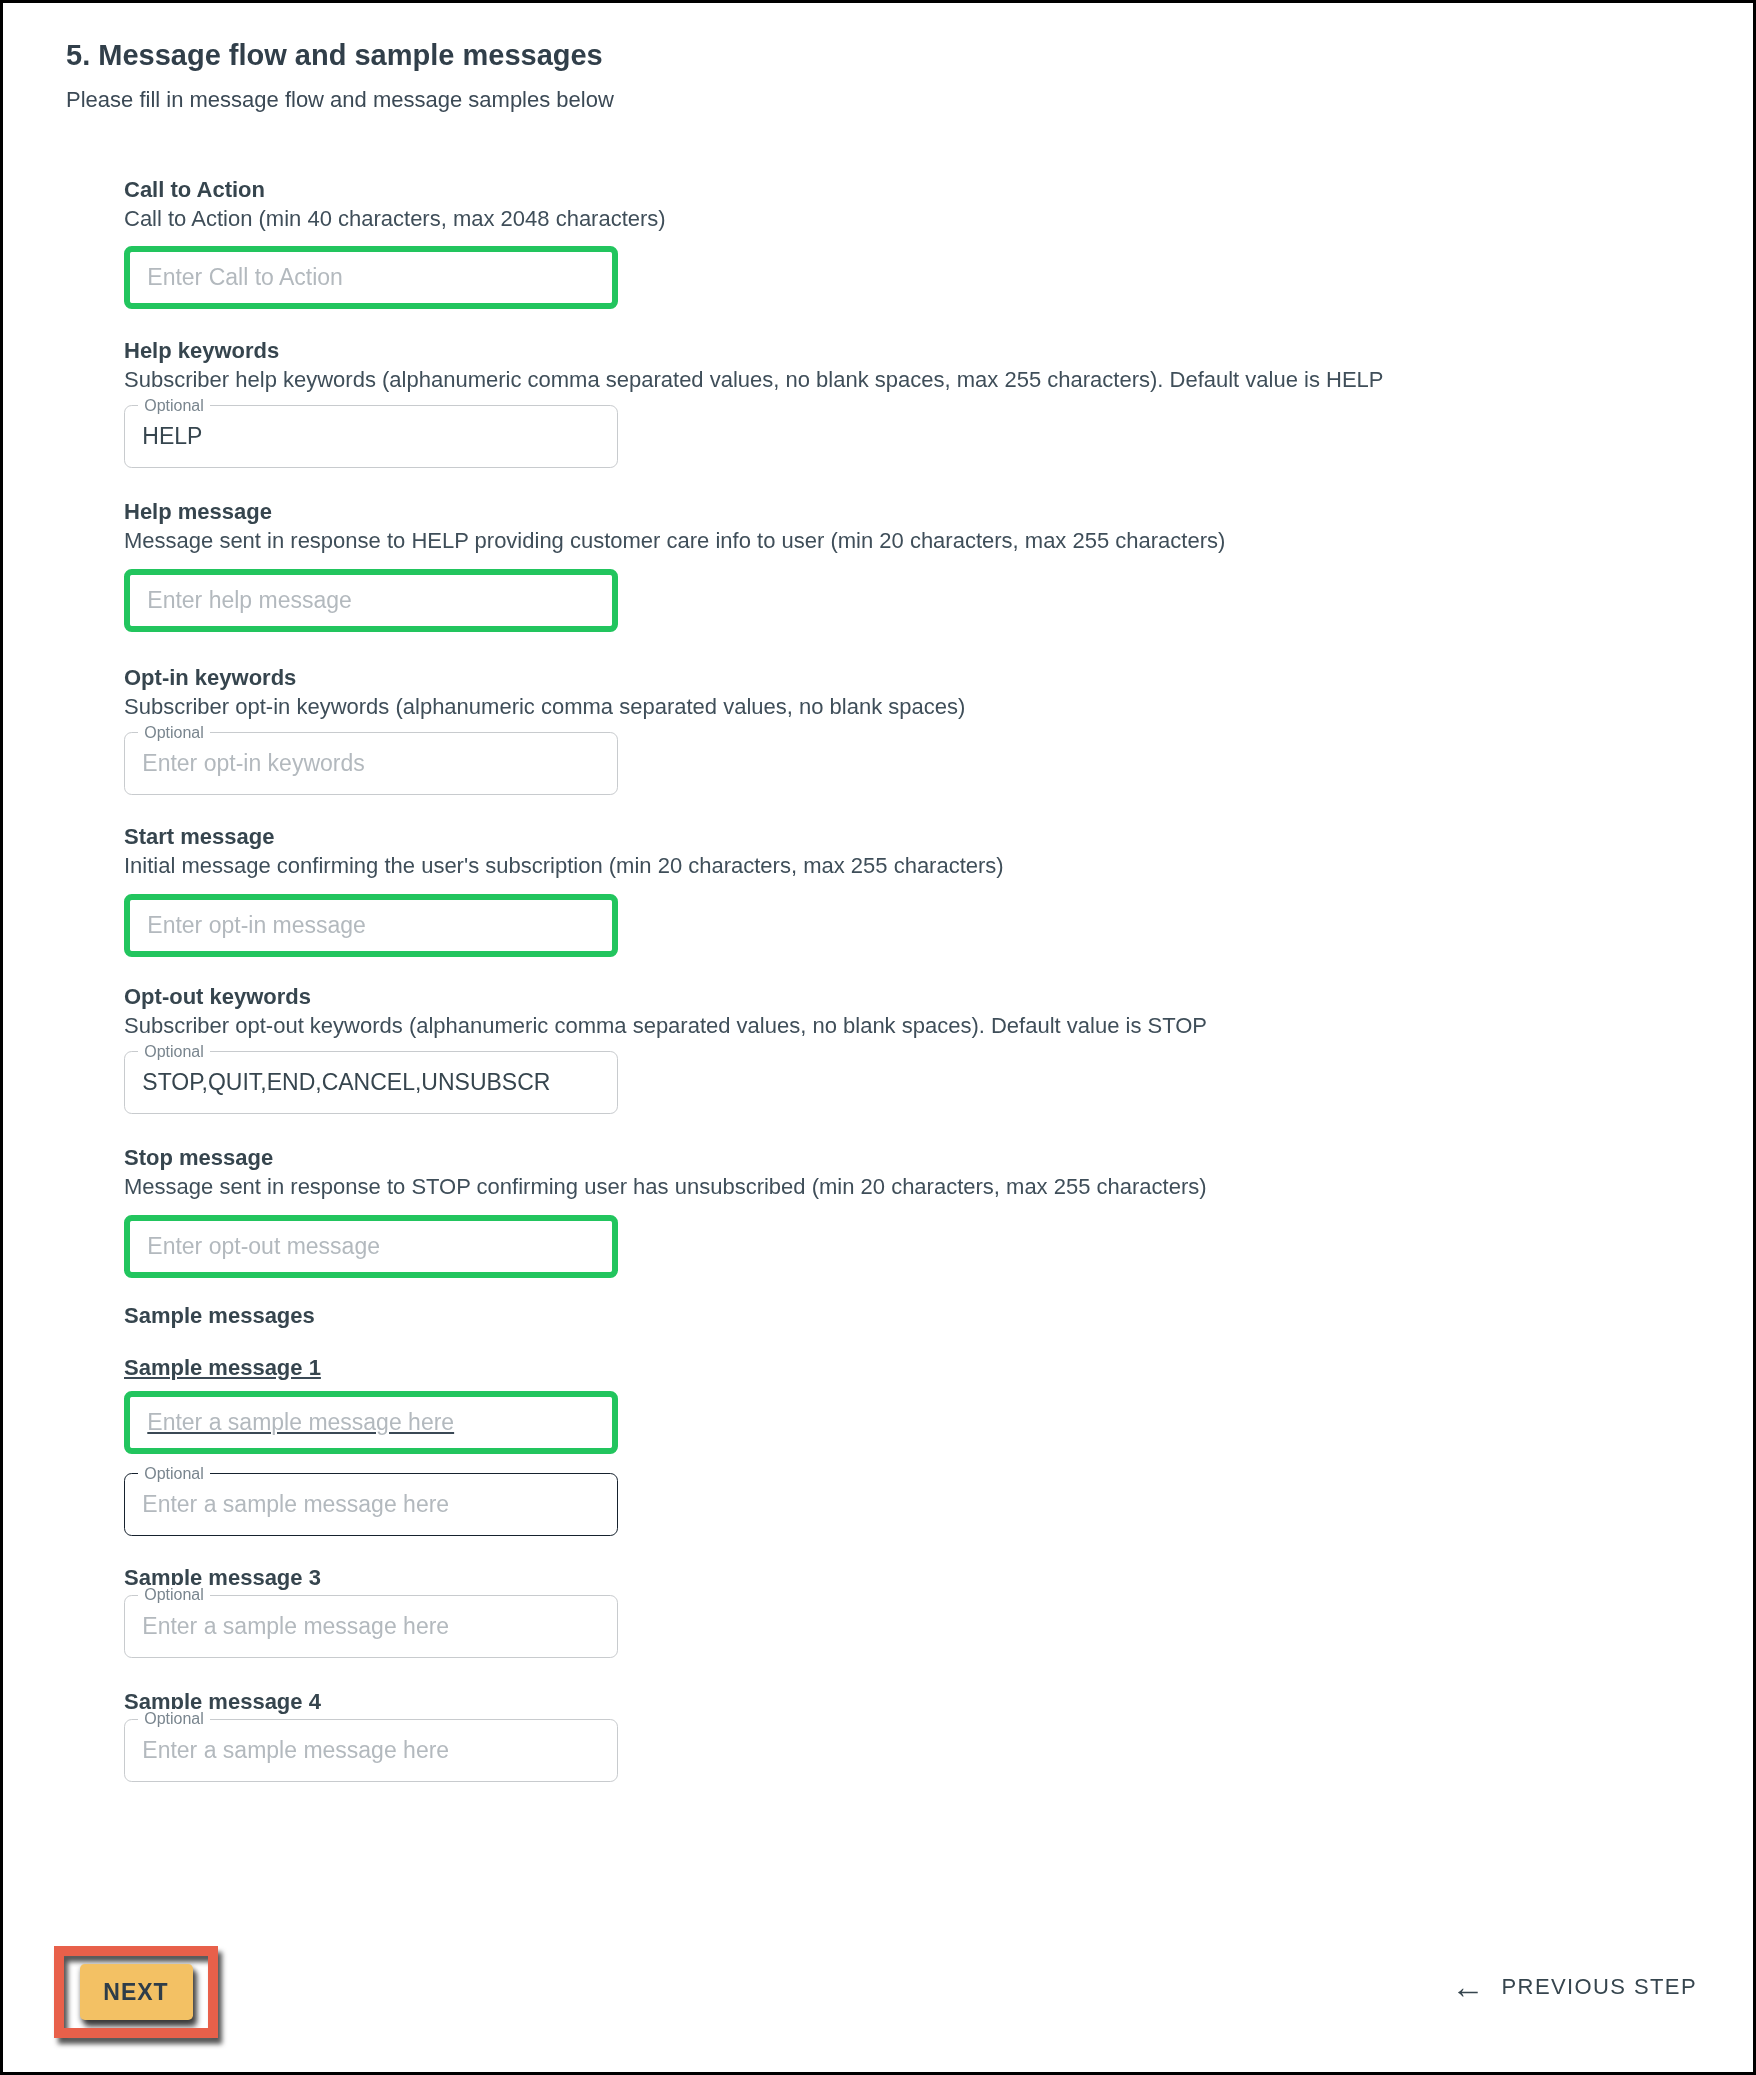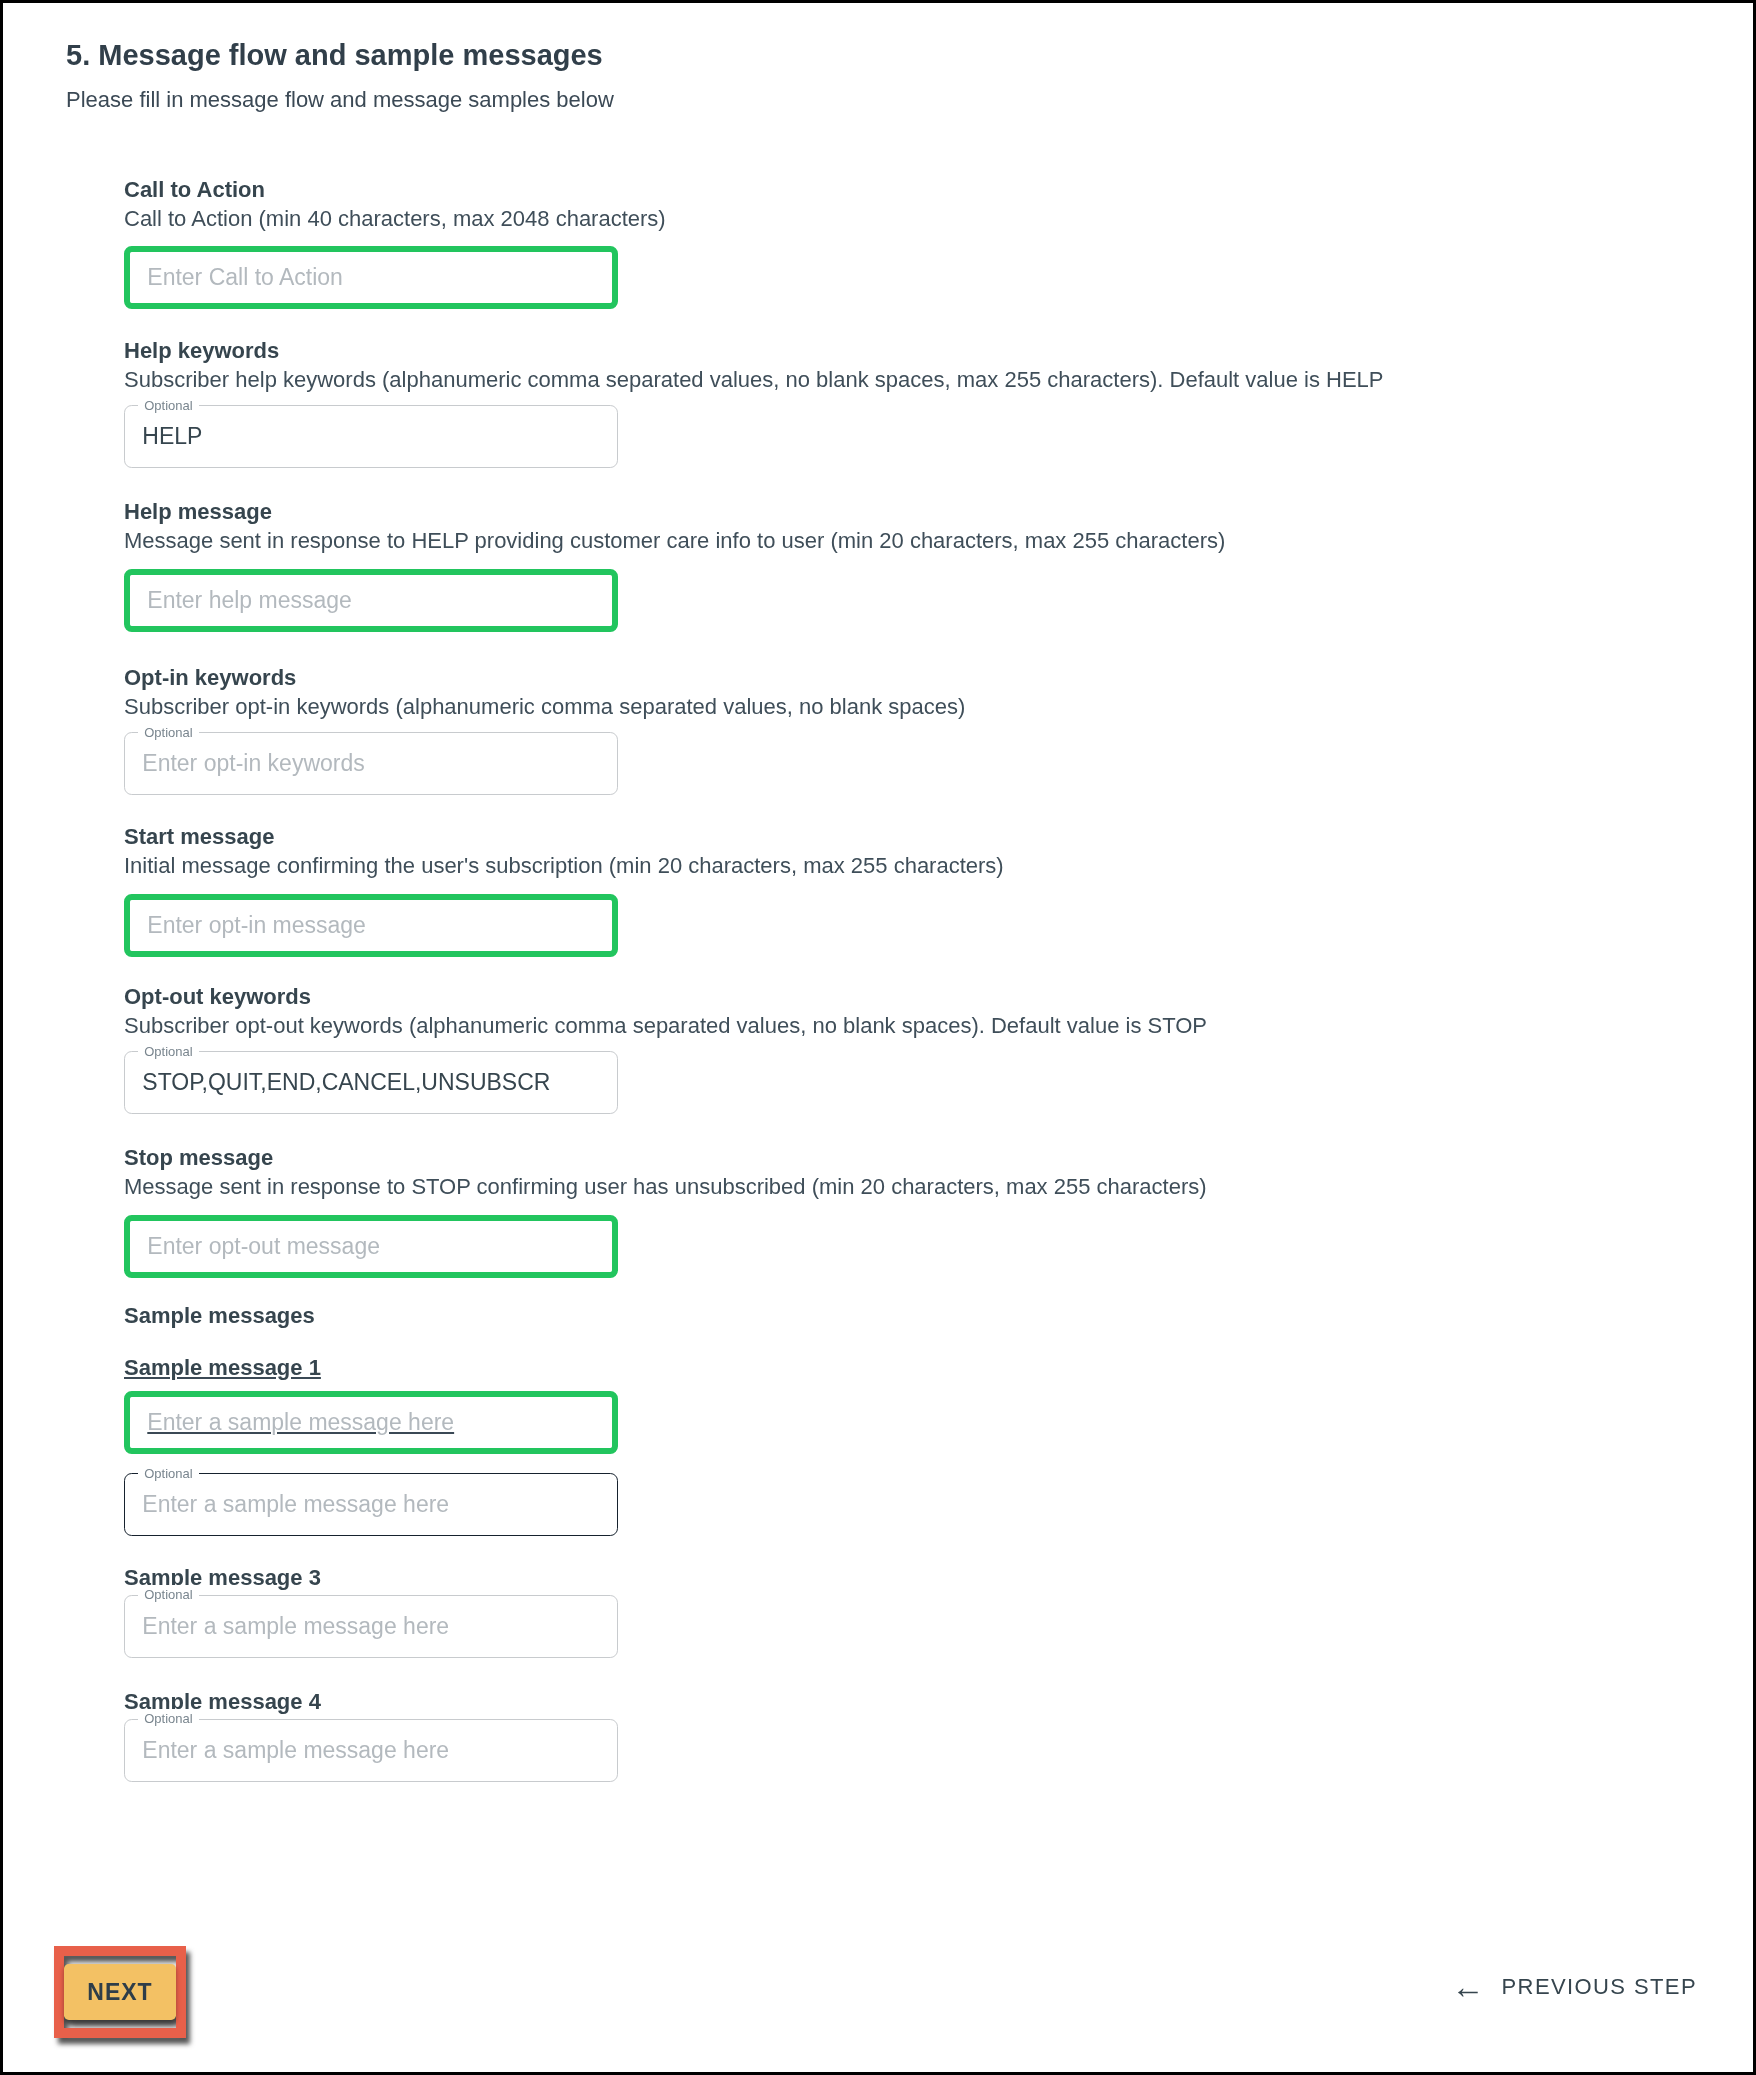--- a/index.html
+++ b/index.html
@@ -60,36 +60,36 @@
     box-sizing:border-box;
     border:1px solid #c8cbce; border-radius:7.7px;
     background:#ffffff;
   }
   .outlined.sample { margin-top:2.9px; }
   .outlined.focused { border:1.9px solid #16222e; }
   .outlined .legend {
     position:absolute; top:-10.6px; left:12.5px;
     padding:0 6.7px;
     background:#ffffff;
-    font-size:13px; line-height:20px; color:#79858e;
+    font-size:16px; line-height:20px; color:#79858e;
     white-space:nowrap;
   }
   .outlined input {
     width:100%; height:100%;
     box-sizing:border-box;
     border:none; outline:none; background:transparent;
     border-radius:7.7px;
     padding:0 17.3px;
     font-family:"Liberation Sans", sans-serif;
     font-size:23px; color:#36454e;
   }
   input::placeholder { color:#b3b9be; opacity:1; }
   .annotation {
     position:absolute; left:51px; top:1943px;
-    width:132px; height:92px;
+    width:164px; height:92px;
     box-sizing:border-box;
     border:10.6px solid #e8604a;
     filter:drop-shadow(4.8px 6.7px 2.9px rgba(55,55,55,0.85));
     display:flex; align-items:center; justify-content:center;
     background:transparent;
   }
   .next-btn {
     width:113px; height:56px;
     border:none; border-radius:4.8px;
     background:#f3c164;

